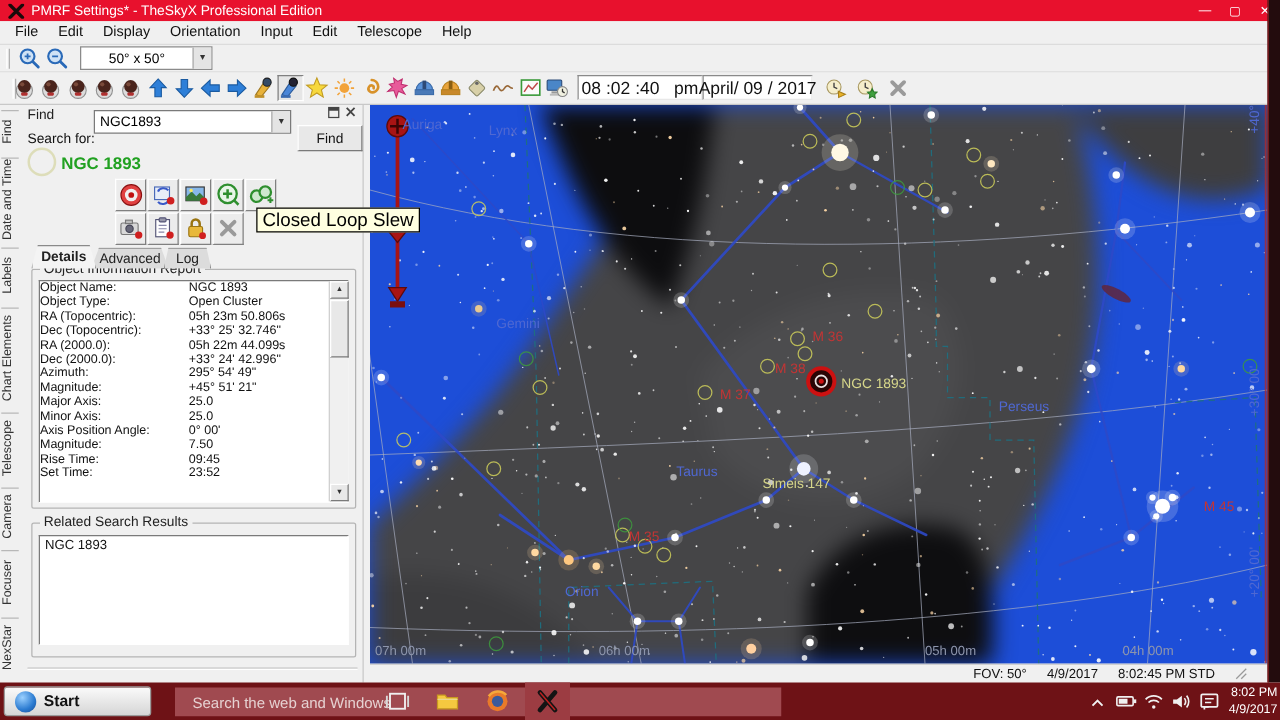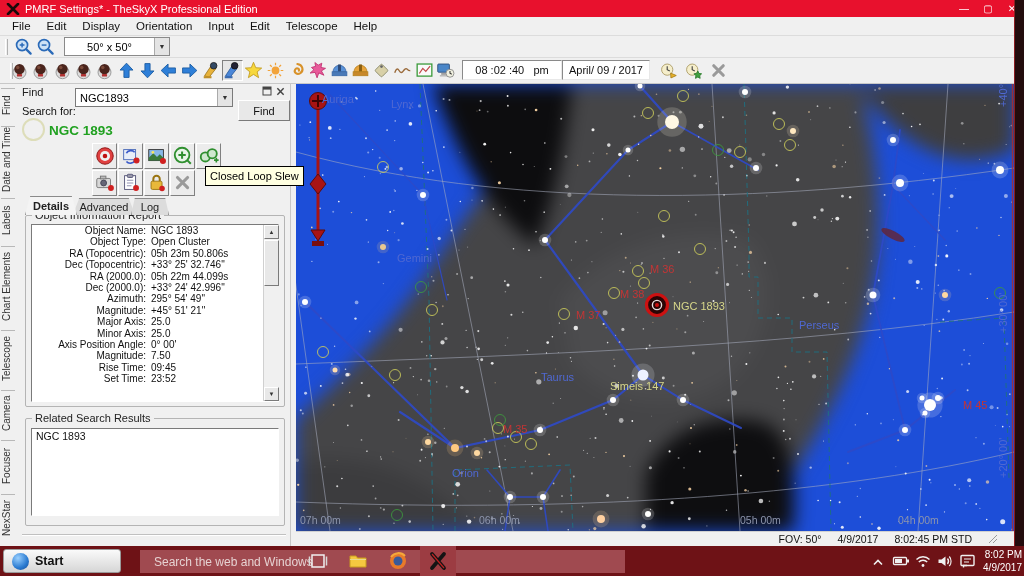--- a/index.html
+++ b/index.html
@@ -26,21 +26,21 @@
   .grip{width:3px;height:16px;border-left:1px solid #fff;border-right:1px solid #b0b0b0;margin:0 4px 0 5px}
   .magbtn{width:22px;height:20px;display:flex;align-items:center;justify-content:center}
   .fovbox{width:106px;height:19px;margin-left:8px;background:#fff;border:1px solid #8a8a8a;
     display:flex;align-items:center;font-size:11px}
   .fovbox .fovtext{flex:1;text-align:center}
   .fovarrow{width:15px;height:100%;background:#e4e4e4;border-left:1px solid #aaa;display:flex;align-items:center;justify-content:center;font-size:7px;color:#333}
   .toolbar2{left:0;top:58px;width:1014px;height:26px;background:#f0f0f0;border-bottom:1px solid #c8c8c8}
   .tbtn{position:absolute;top:2px;width:21px;height:21px;display:flex;align-items:center;justify-content:center;border:1px solid transparent}
   .tbtn.pressed{border:1px solid;border-color:#808080 #fff #fff #808080;background:#e6e6e6}
   .tfield{position:absolute;top:2px;height:20px;background:#fff;border:1px solid;border-color:#8a8a8a #e8e8e8 #e8e8e8 #8a8a8a;
-    font-size:11px;color:#111;display:flex;align-items:center;justify-content:center;white-space:pre}
+    font-size:14px;color:#111;display:flex;align-items:center;justify-content:center;white-space:pre}
 
   
   .tabstrip{left:0;top:84px;width:16px;height:462px;background:#f0f0f0}
   .vtab{position:absolute;left:1px;width:14px;writing-mode:vertical-rl;transform:rotate(180deg);
     font-size:10px;color:#333;text-align:center;white-space:nowrap;border-bottom:1px solid #b8b8b8;padding:2px 0}
 
   
   .findpanel{left:16px;top:84px;width:275px;height:462px;background:#f0f0f0;border-right:1px solid #c8c8c8}
   .fp-header{position:absolute;left:0;top:0;width:100%;height:15px;font-size:11px;color:#222;
     display:flex;align-items:center;padding-left:6px}
@@ -48,32 +48,32 @@
   .fp-label{position:absolute;font-size:11px;color:#111}
   .combo{position:absolute;background:#fff;border:1px solid #7a7a7a;display:flex;align-items:center;font-size:11px}
   .combo .cval{flex:1;padding-left:4px}
   .combo .carrow{width:15px;height:100%;background:#e4e4e4;border-left:1px solid #aaa;display:flex;align-items:center;justify-content:center;font-size:7px;color:#333}
   .btn3d{position:absolute;background:#e8e8e8;border:1px solid;border-color:#fff #7a7a7a #7a7a7a #fff;
     font-size:11px;display:flex;align-items:center;justify-content:center;color:#111}
   .objring{position:absolute;border:2px solid rgba(205,205,140,.55);border-radius:50%}
   .objtitle{position:absolute;font-size:13.5px;font-weight:bold;color:#21a121}
   .fbtn{position:absolute;width:25px;height:26px;background:#ececec;border:1px solid;border-color:#fff #808080 #808080 #fff;
     display:flex;align-items:center;justify-content:center}
-  .tooltip{position:absolute;background:#ffffe1;border:1px solid #000;font-size:11px;color:#000;
+  .tooltip{position:absolute;background:#ffffe1;border:1px solid #000;font-size:15px;color:#000;
     display:flex;align-items:center;justify-content:center;z-index:30;white-space:nowrap;padding:0 4px}
   .tab{position:absolute;height:17px;font-size:11px;color:#222;display:flex;align-items:center;justify-content:center;
     border:1px solid #8a8a8a;border-bottom:none;background:#dcdcdc;
     clip-path:polygon(10% 0,90% 0,100% 100%,0 100%)}
   .tab.active{background:#f4f4f4;height:19px;z-index:5;font-weight:bold}
   .groupbox{position:absolute;border:1px solid #b4b4b4;border-radius:2px}
   .grouptitle{position:absolute;font-size:11px;color:#222;background:#f0f0f0;padding:0 3px}
   .listbox{position:absolute;background:#fff;border:1px solid;border-color:#7a7a7a #fff #fff #7a7a7a}
   .rrow,.lrow{font-size:10.5px;color:#111;padding-left:4px;line-height:14px}
   .irow{display:flex;font-size:10px;color:#111;line-height:11.4px}
-  .irow .rl{width:114px;text-align:right;flex:none}
+  .irow .rl{width:114px;text-align:left;flex:none}
   .irow .rv{padding-left:5px;white-space:pre}
   .sb{position:absolute;width:16px;background:#f0f0f0;border-left:1px solid #d0d0d0}
   .sbbtn{position:absolute;left:0;width:15px;height:14px;background:#e8e8e8;border:1px solid;border-color:#fff #7a7a7a #7a7a7a #fff;
     font-size:6px;color:#333;display:flex;align-items:center;justify-content:center}
   .sbthumb{position:absolute;left:0;width:15px;background:#e8e8e8;border:1px solid;border-color:#fff #7a7a7a #7a7a7a #fff}
   .hdiv{position:absolute;height:2px;border-top:1px solid #c0c0c0;border-bottom:1px solid #fff}
 
   
   .chartwrap{left:296px;top:84px;width:718px;height:447px;background:#1d4ed8;overflow:hidden}
   .mwlayer{position:absolute;left:-12px;top:-12px;width:742px;height:471px;filter:blur(9px)}

